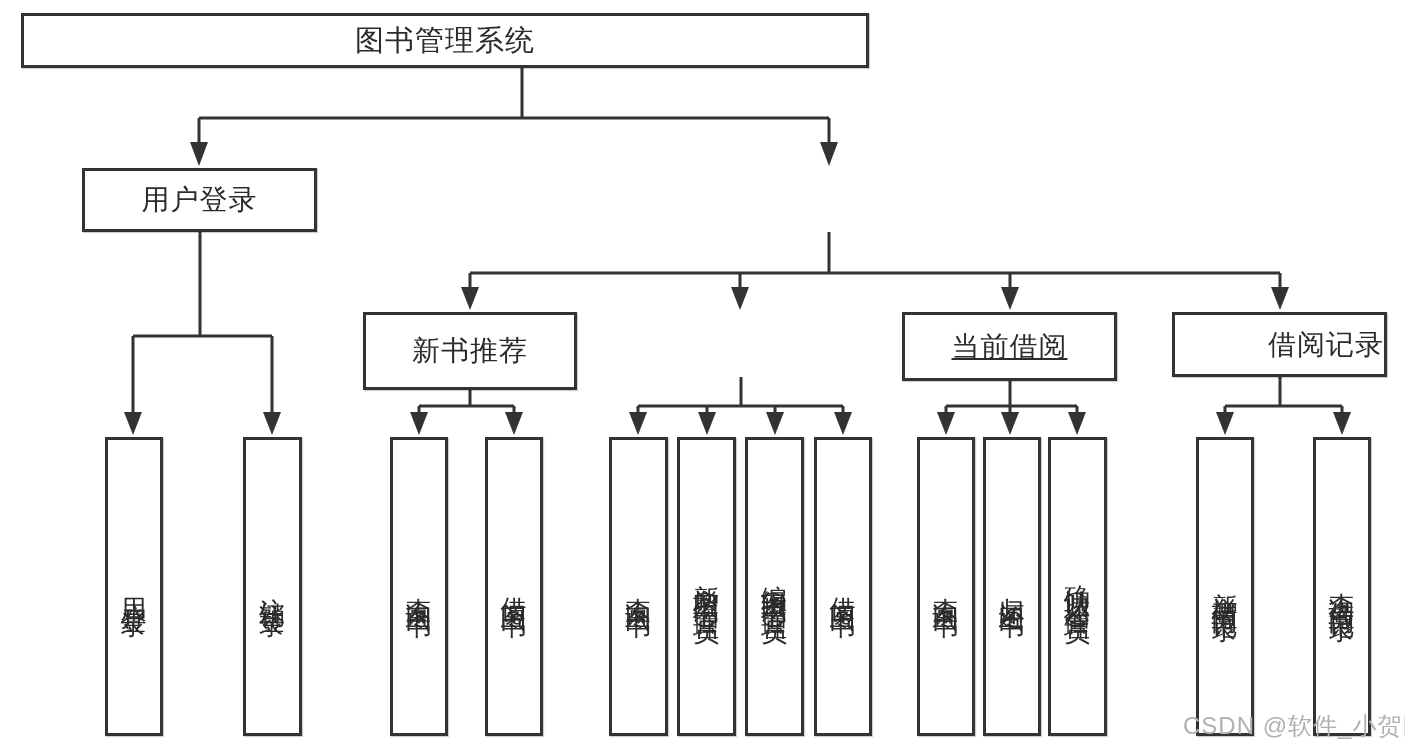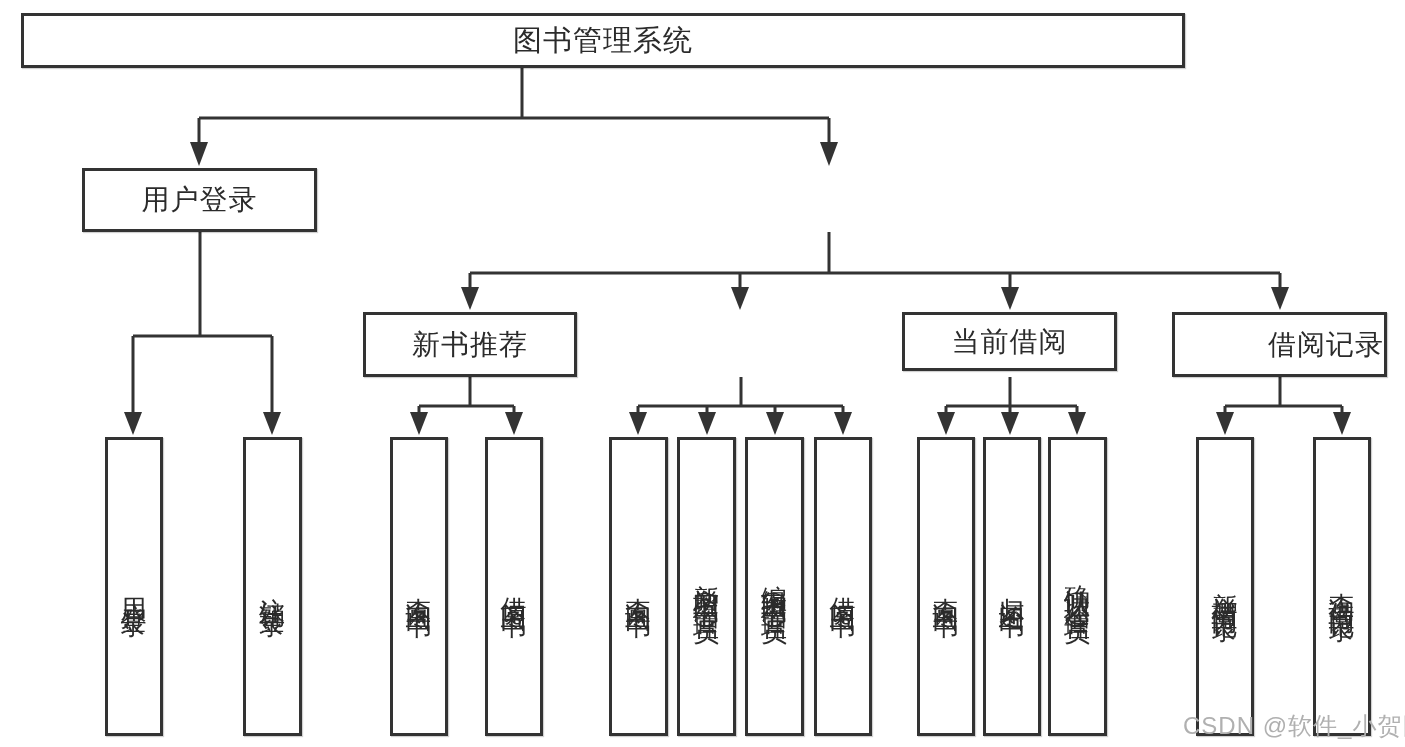--- a/index.html
+++ b/index.html
@@ -82,32 +82,32 @@
     <path d="M1010 377 V406 M946 406 H1077 M946 406 V416 M1010 406 V416 M1077 406 V416" stroke="#333333" stroke-width="3" fill="none"></path>
     <polygon points="937,412 955,412 946,435" fill="#333333"></polygon>
     <polygon points="1001,412 1019,412 1010,435" fill="#333333"></polygon>
     <polygon points="1068,412 1086,412 1077,435" fill="#333333"></polygon>
 
     <path d="M1280 377 V406 M1225 406 H1342 M1225 406 V416 M1342 406 V416" stroke="#333333" stroke-width="3" fill="none"></path>
     <polygon points="1216,412 1234,412 1225,435" fill="#333333"></polygon>
     <polygon points="1333,412 1351,412 1342,435" fill="#333333"></polygon>
   </svg>
 
-  <div class="node hbox root" style="left:21px;top:13px;width:1164px;height:55px;">
+  <div class="node hbox root" style="left:21px;top:13px;width:848px;height:55px;">
     <span>图书管理系统</span>
   </div>
 
   <div class="node hbox" style="left:82px;top:168px;width:235px;height:64px;">
     <span>用户登录</span>
   </div>
 
-  <div class="node hbox" style="left:363px;top:312px;width:214px;height:65px;">
+  <div class="node hbox" style="left:363px;top:312px;width:214px;height:78px;">
     <span>新书推荐</span>
   </div>
-  <div class="node hbox" style="left:902px;top:312px;width:215px;height:59px;">
+  <div class="node hbox" style="left:902px;top:312px;width:215px;height:69px;text-decoration:underline;">
     <span>当前借阅</span>
   </div>
   <div class="node hbox" style="left:1172px;top:312px;width:215px;height:65px;justify-content:flex-end;">
     <span>借阅记录</span>
   </div>
 
   <div class="node vbox" style="left:105px;width:58px;">
     <span class="vtext">用户登录</span>
   </div>
   <div class="node vbox" style="left:243px;width:59px;">

